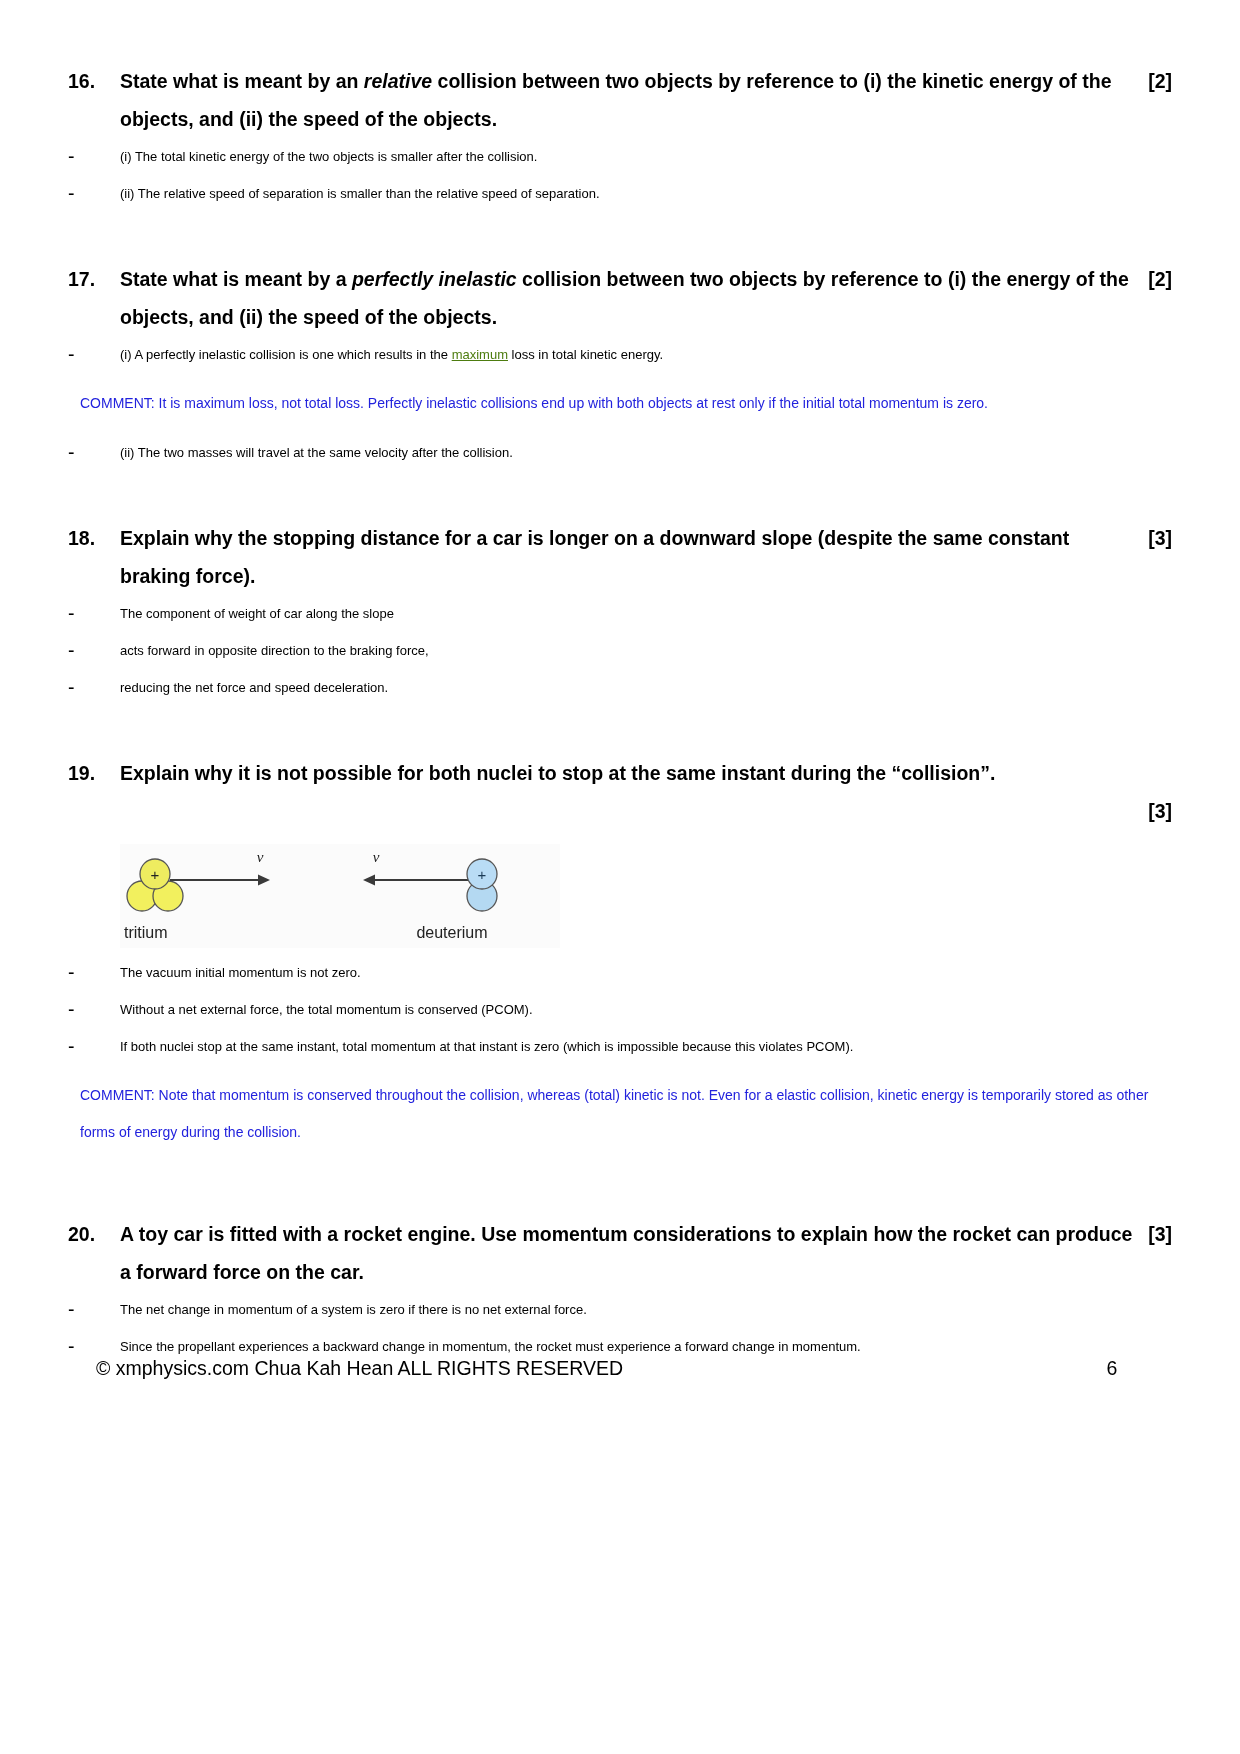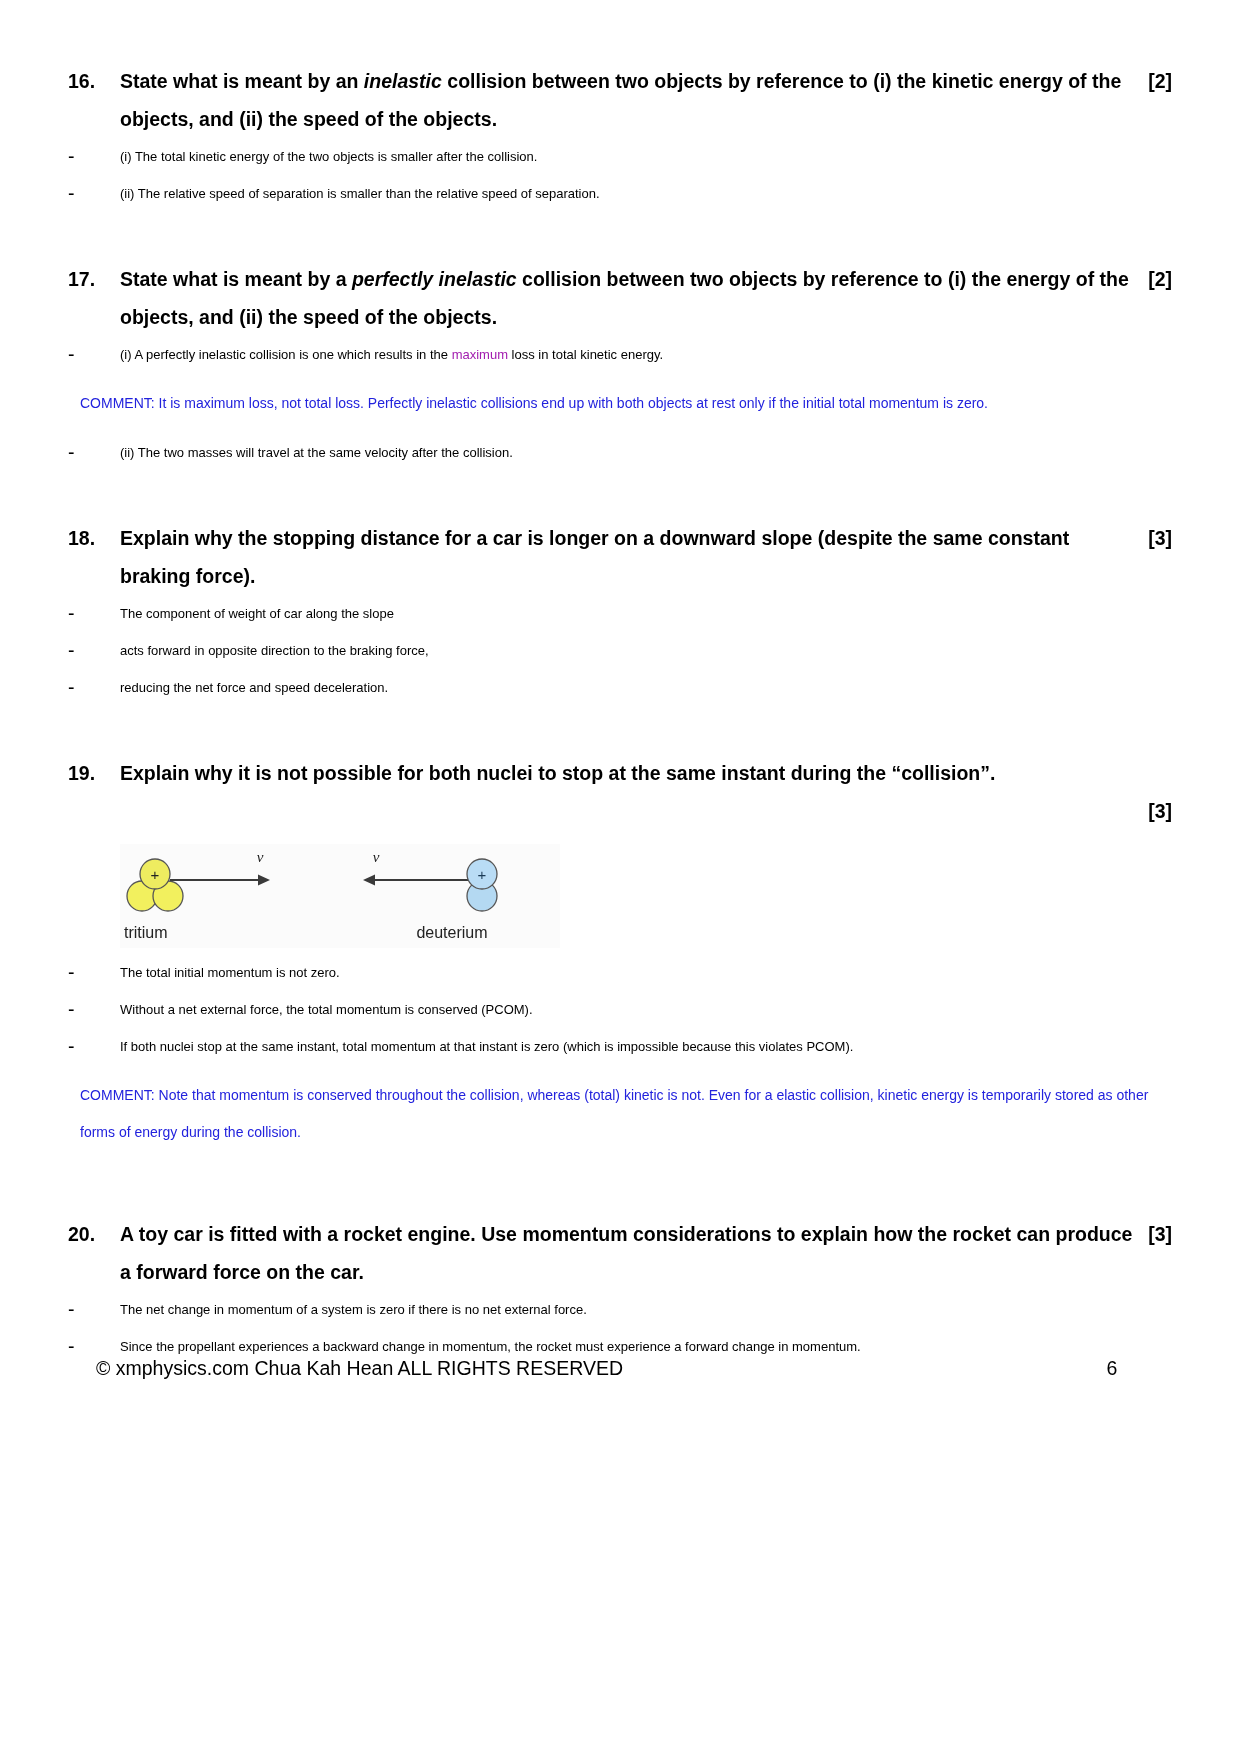--- a/index.html
+++ b/index.html
@@ -75,21 +75,21 @@
 
   
   .comment {
     font-size: 14px;
     line-height: 37px;
     margin: 12px;
   }
   .comment.blue { color: #2222dd; }
   .comment.black { color: #000000; }
 
-  .hl-blue { color: #a21caf; }
+  .hl-blue { color: #4d7c0f; text-decoration: underline; }
   .gap-md { height: 44px; }
   .gap-lg { height: 52px; }
 
   
   .figure-wrap {
     margin: 14px 0 6px 52px;
     width: 440px;
     height: 104px;
     position: relative;
     background: #fbfbfb;
@@ -117,21 +117,21 @@
 </head>
 <body>
 
 <div class="page">
 
   <div class="qblock">
     <div class="qrow">
       <div class="qnum">16.</div>
       <div class="qtext">
         <span class="marks">[2]</span>
-        <span>State what is meant by an </span><i>inelastic</i><span> collision between two objects by reference to (i) the kinetic energy of the objects, and (ii) the speed of the objects.</span>
+        <span>State what is meant by an </span><i>relative</i><span> collision between two objects by reference to (i) the kinetic energy of the objects, and (ii) the speed of the objects.</span>
       </div>
     </div>
     <div class="arow">
       <div class="adash">-</div>
       <div class="atext">(i) The total kinetic energy of the two objects is smaller after the collision.</div>
     </div>
     <div class="arow">
       <div class="adash">-</div>
       <div class="atext">(ii) The relative speed of separation is smaller than the relative speed of separation.</div>
     </div>
@@ -225,21 +225,21 @@
           <text x="362" y="36" font-family="'Liberation Sans', sans-serif" font-size="15" text-anchor="middle" fill="#1b3a55">+</text>
         </g>
 
         <text x="4" y="94" font-family="'Liberation Sans', sans-serif" font-size="16" fill="#222222">tritium</text>
         <text x="332" y="94" font-family="'Liberation Sans', sans-serif" font-size="16" fill="#222222" text-anchor="middle">deuterium</text>
       </svg>
     </div>
 
     <div class="arow">
       <div class="adash">-</div>
-      <div class="atext">The total initial momentum is not zero.</div>
+      <div class="atext">The vacuum initial momentum is not zero.</div>
     </div>
     <div class="arow">
       <div class="adash">-</div>
       <div class="atext">Without a net external force, the total momentum is conserved (PCOM).</div>
     </div>
     <div class="arow">
       <div class="adash">-</div>
       <div class="atext">If both nuclei stop at the same instant, total momentum at that instant is zero (which is impossible because this violates PCOM).</div>
     </div>
     <p class="comment blue">COMMENT: Note that momentum is conserved throughout the collision, whereas (total) kinetic is not. Even for a elastic collision, kinetic energy is temporarily stored as other forms of energy during the collision.</p>

